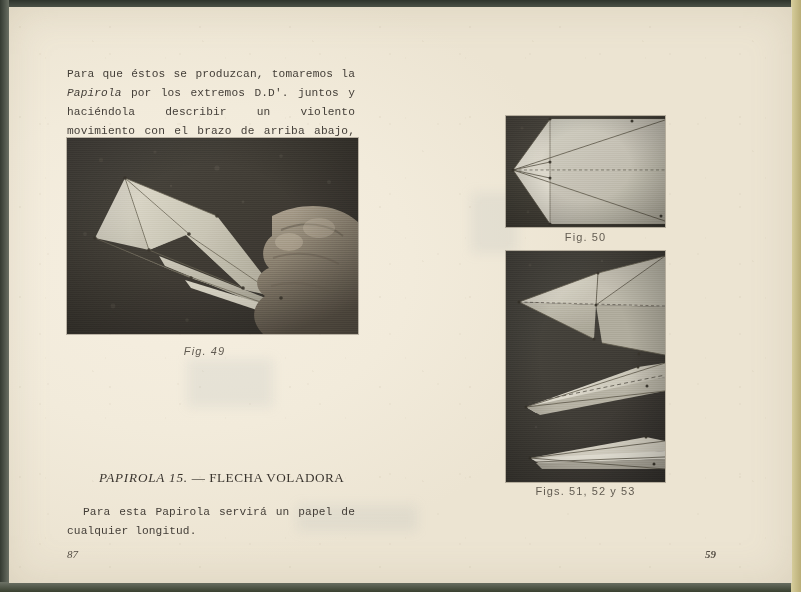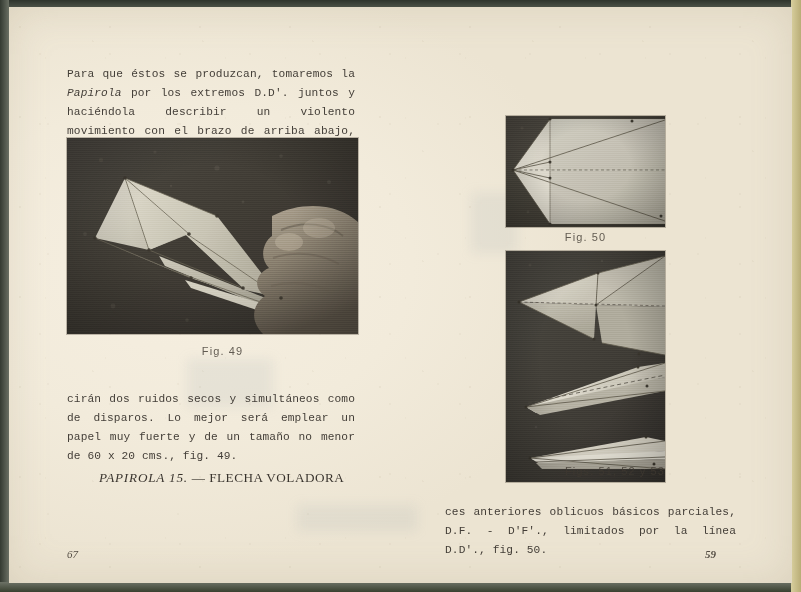--- a/index.html
+++ b/index.html
@@ -253,30 +253,32 @@
             <circle cx="150" cy="78" r="1.8"></circle>
             <circle cx="176" cy="150" r="1.8"></circle>
             <circle cx="124" cy="140" r="1.8"></circle>
             <circle cx="214" cy="160" r="1.8"></circle>
           </g>
         </svg>
         <div class="halftone"></div>
         <div class="vignette"></div>
       </div>
 
-      <div class="col fig-caption" style="left:68px; top:338px; width:291px;">Fig. 49</div>
-
-      <div class="col text-block" style="left:58px; top:383px; width:288px;">cirán dos ruidos secos y simultáneos como de disparos. Lo mejor será emplear un papel muy fuerte y de un tamaño no menor de 60 x 20 cms., fig. 49.</div>
+      <div class="col fig-caption" style="left:50px; top:338px; width:291px;font-style:italic;">Fig. 49</div>
+
 
       <div class="col section-head" style="left:90px; top:463px;">
         <span class="it">PAPIROLA</span><span> </span><span class="it">15.</span><span> </span><span>—</span><span> </span><span>FLECHA VOLADORA</span>
       </div>
 
-
-      <div class="col folio" style="left:58px; top:541px;">67</div>
+      <div class="col text-block" style="left:58px; top:496px; width:288px;">
+        <p class="indent">Para esta Papirola servirá un papel de cualquier longitud.</p>
+      </div>
+
+      <div class="col folio" style="left:58px; top:541px;">87</div>
     </div>
 
     <div class="page page-right">
 
 
       <div class="photo" style="left:101px; top:109px; width:159px; height:111px;">
         <svg viewBox="0 0 159 111" preserveAspectRatio="none">
           <defs>
             <linearGradient id="bgDark50" x1="0" y1="0" x2="1" y2="1">
               <stop offset="0%" stop-color="#4c4840"></stop>
@@ -411,21 +413,20 @@
           <g fill="#3a362d" opacity=".95">
             <circle cx="24" cy="207" r="1.5"></circle>
             <circle cx="140" cy="186" r="1.5"></circle>
             <circle cx="148" cy="213" r="1.5"></circle>
           </g>
         </svg>
         <div class="halftone"></div>
         <div class="vignette"></div>
       </div>
 
-      <div class="col fig-caption" style="left:101px; top:458px; width:159px;text-align:right;">Figs. 51, 52 y 53</div>
-
-      <div class="col text-block" style="left:40px; top:496px; width:291px;">ces anteriores oblicuos básicos parciales, D.F. - D'F'., limitados por la línea D.D'., fig. 50.</div>
+      <div class="col fig-caption" style="left:101px; top:478px; width:159px;">Figs. 51, 52 y 53</div>
+
 
       <div class="col folio" style="left:300px; top:541px;font-weight:bold;">59</div>
     </div>
 
   </div>
 </div>
 
 </body></html>

